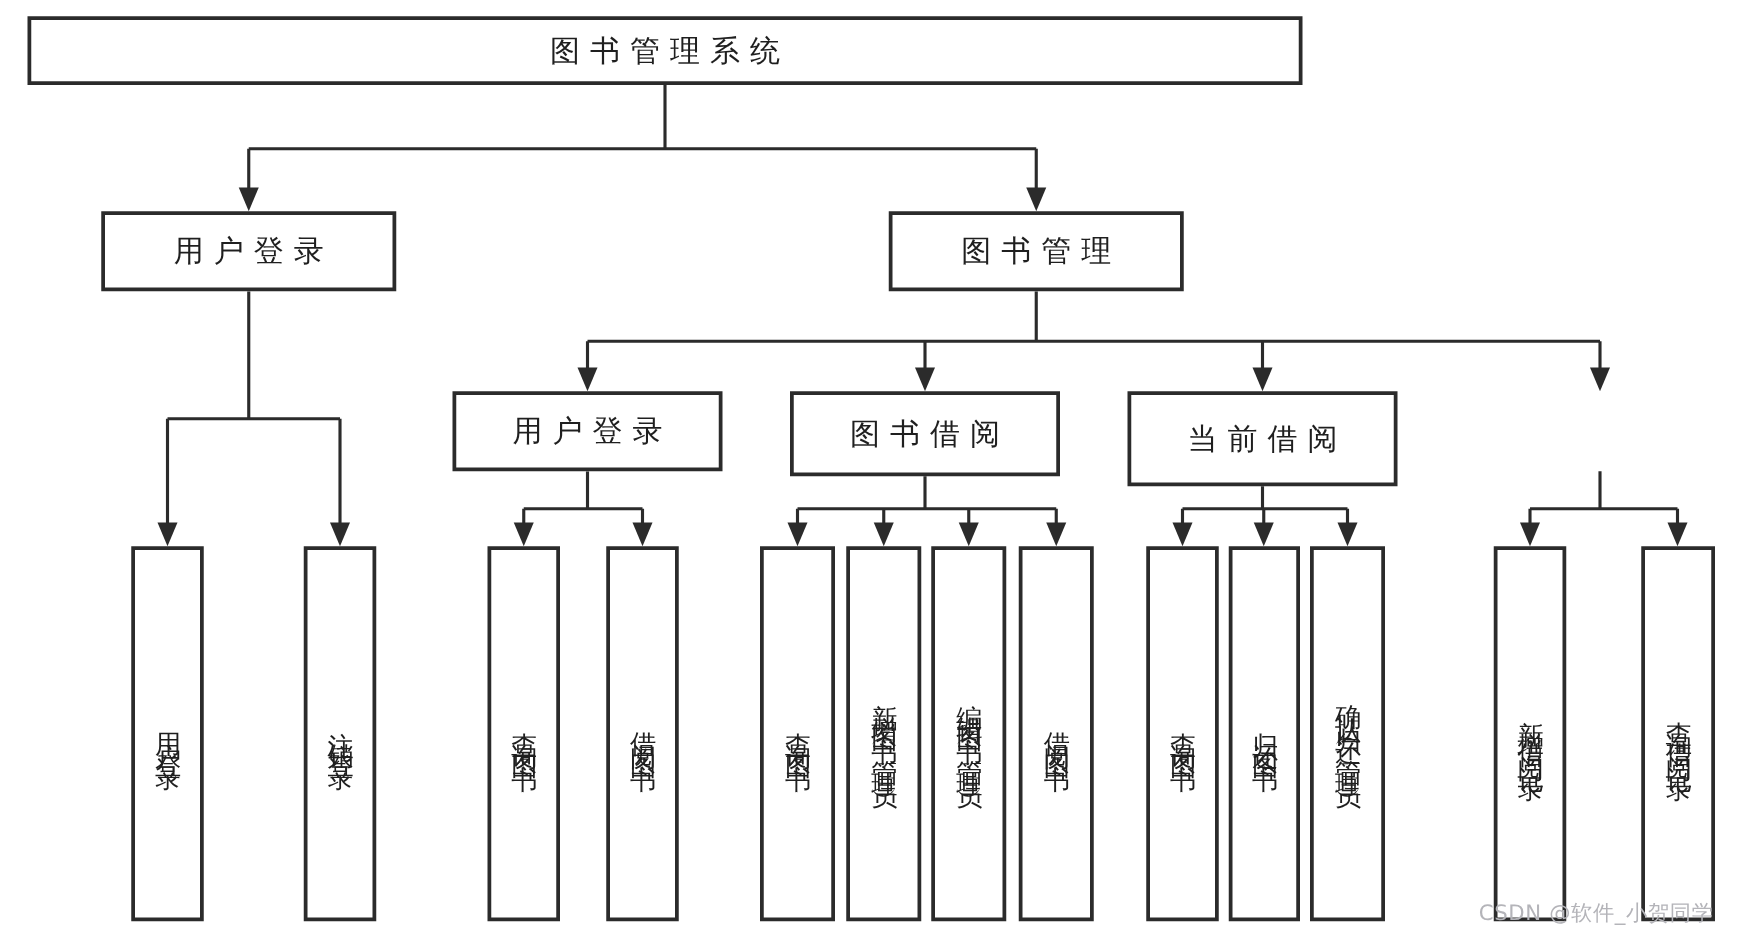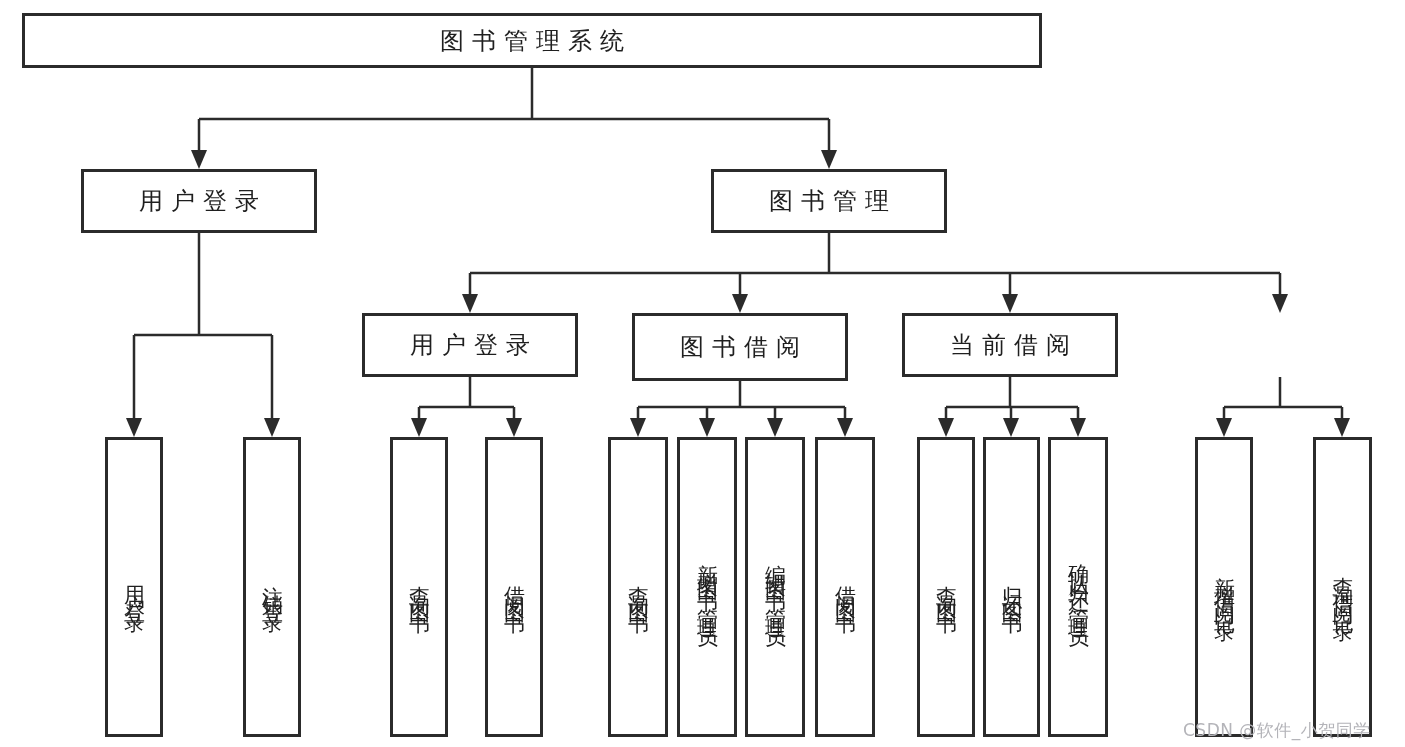--- a/index.html
+++ b/index.html
@@ -101,21 +101,21 @@
     </g>
   </svg>
 
   <div class="node h" style="left:22px; top:13px; width:1020px; height:55px;">图书管理系统</div>
 
   <div class="node h" style="left:81px; top:169px; width:236px; height:64px;">用户登录</div>
   <div class="node h" style="left:711px; top:169px; width:236px; height:64px;">图书管理</div>
 
   <div class="node h" style="left:362px; top:313px; width:216px; height:64px;">用户登录</div>
   <div class="node h" style="left:632px; top:313px; width:216px; height:68px;">图书借阅</div>
-  <div class="node h" style="left:902px; top:313px; width:216px; height:64px;">当前借阅</div>
+  <div class="node h" style="left:902px; top:313px; width:216px; height:76px;">当前借阅</div>
 
   <div class="node v" style="left:105px; top:437px; width:58px; height:300px;">用户登录</div>
   <div class="node v" style="left:243px; top:437px; width:58px; height:300px;">注销登录</div>
 
   <div class="node v" style="left:390px; top:437px; width:58px; height:300px;">查询图书</div>
   <div class="node v" style="left:485px; top:437px; width:58px; height:300px;">借阅图书</div>
 
   <div class="node v" style="left:608px; top:437px; width:60px; height:300px;">查询图书</div>
   <div class="node v" style="left:677px; top:437px; width:60px; height:300px;">新增图书（管理员）</div>
   <div class="node v" style="left:745px; top:437px; width:60px; height:300px;">编辑图书（管理员）</div>

